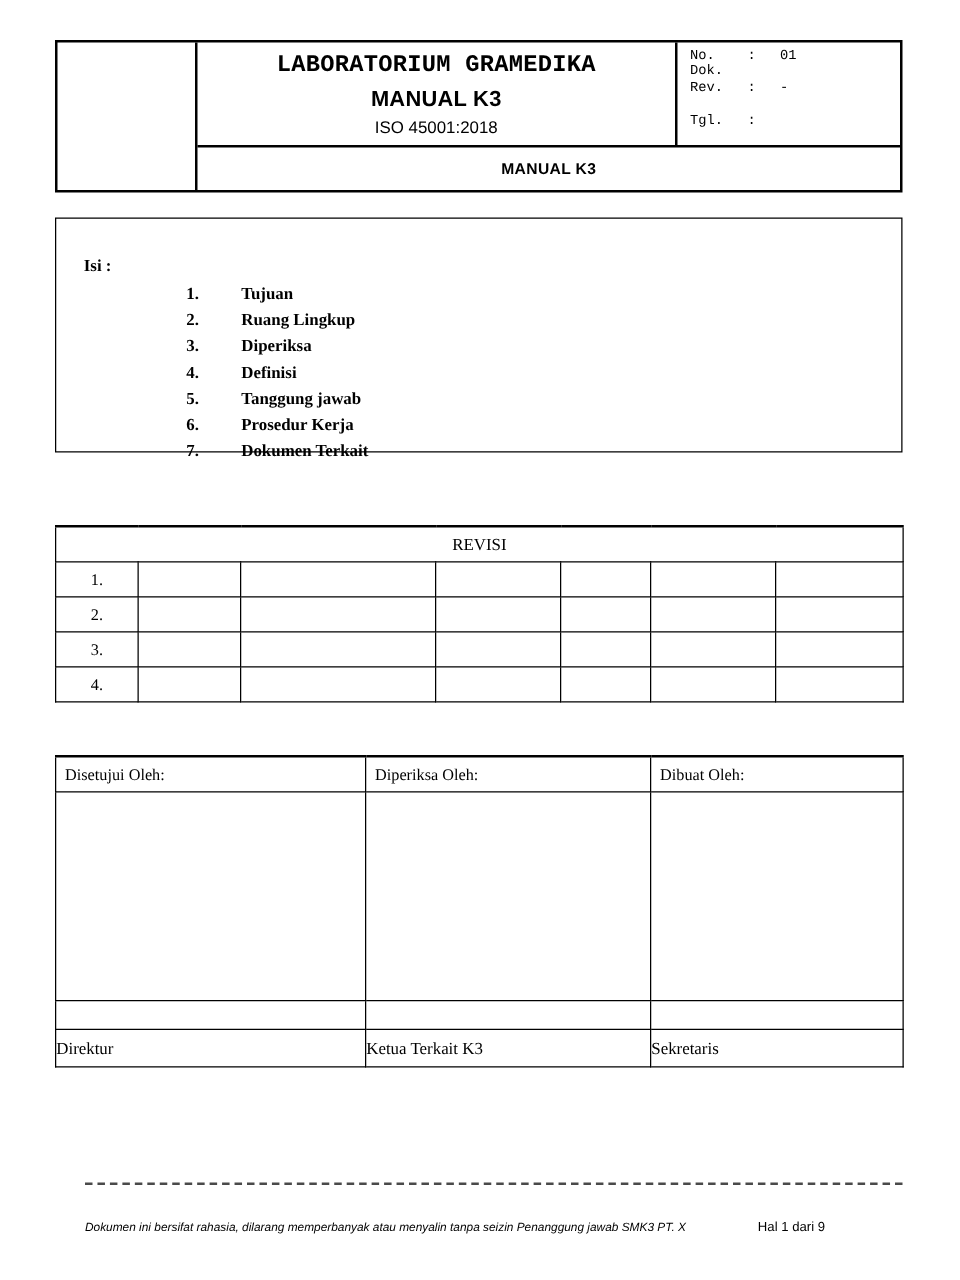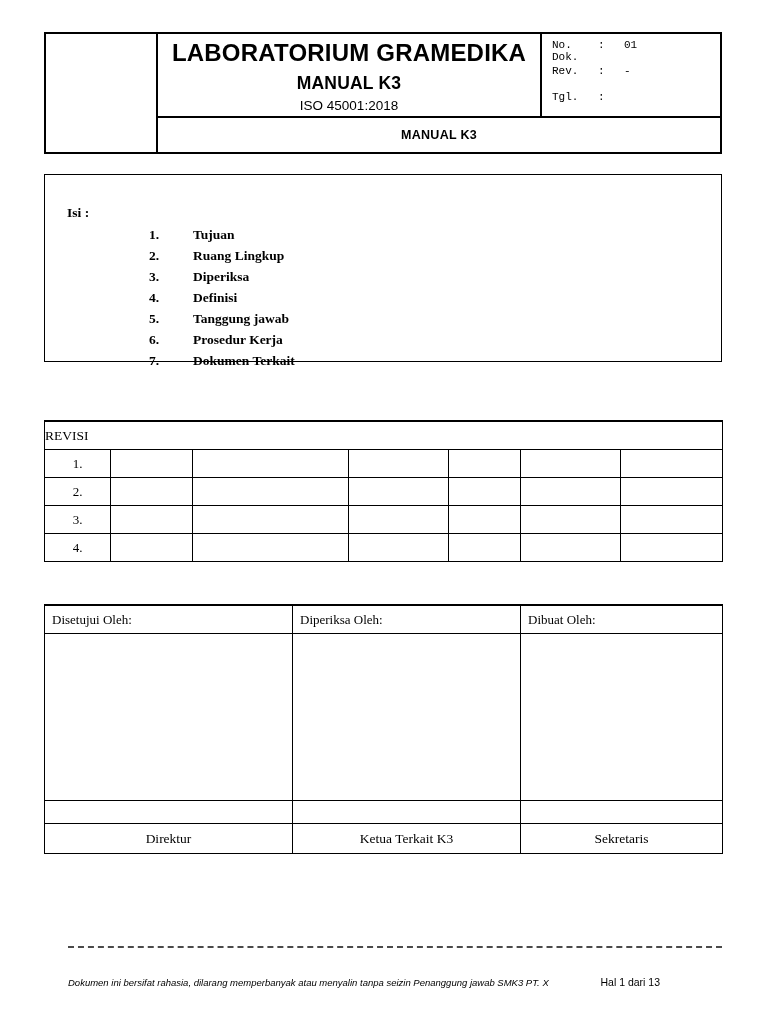--- a/index.html
+++ b/index.html
@@ -55,23 +55,23 @@
     flex: 1;
     border-right: 2px solid #000;
     box-sizing: border-box;
     display: flex;
     flex-direction: column;
     align-items: center;
     justify-content: center;
     padding-top: 2px;
   }
   .title-line1 {
-    font-family: Liberation Sans, sans-serif;
+    font-family: Liberation Mono, monospace;
     font-weight: bold;
-    font-size: 24px;
+    font-size: 19px;
     letter-spacing: 0.2px;
     line-height: 1.45;
   }
   .title-line2 {
     font-family: "Liberation Sans", "DejaVu Sans", sans-serif;
     font-weight: bold;
     font-size: 17.5px;
     letter-spacing: 0.2px;
     line-height: 1.45;
   }
@@ -153,21 +153,21 @@
     table-layout: fixed;
     font-family: "Liberation Serif", "DejaVu Serif", serif;
   }
   .revisi-table td, .revisi-table th {
     border: 1.3px solid #000;
     padding: 0;
     font-weight: normal;
   }
   .revisi-title-cell {
     height: 27px;
-    text-align: left;
+    text-align: center;
     font-size: 13.5px;
     border-top: 2px solid #000 !important;
   }
   .revisi-head td {
     height: 46px;
     text-align: center;
     vertical-align: middle;
     font-size: 13.5px;
     line-height: 1.15;
     border-top: 2px solid #000;
@@ -199,21 +199,21 @@
     height: 27px;
     font-size: 13px;
     padding-left: 7px;
     vertical-align: middle;
     border-top: 2px solid #000;
   }
   .sign-space-row td { height: 166px; }
   .sign-thin-row td { height: 22px; }
   .sign-name-row td {
     height: 29px;
-    text-align: center;
+    text-align: left;
     vertical-align: middle;
     font-size: 13.5px;
   }
 
   
   .footer {
     position: absolute;
     left: 68px;
     top: 946px;
     width: 654px;
@@ -390,17 +390,17 @@
         <td>Ketua Terkait K3</td>
         <td>Sekretaris</td>
       </tr>
     </tbody>
   </table>
 
   <div class="footer">
     <div class="footer-rule"></div>
     <div class="footer-row">
       <span class="footer-note">Dokumen  ini bersifat rahasia, dilarang memperbanyak atau menyalin tanpa seizin Penanggung jawab SMK3 PT. X</span>
-      <span class="footer-page">Hal 1 dari 13</span>
+      <span class="footer-page">Hal 1 dari 9</span>
     </div>
   </div>
 
 </div>
 
 </body></html>

